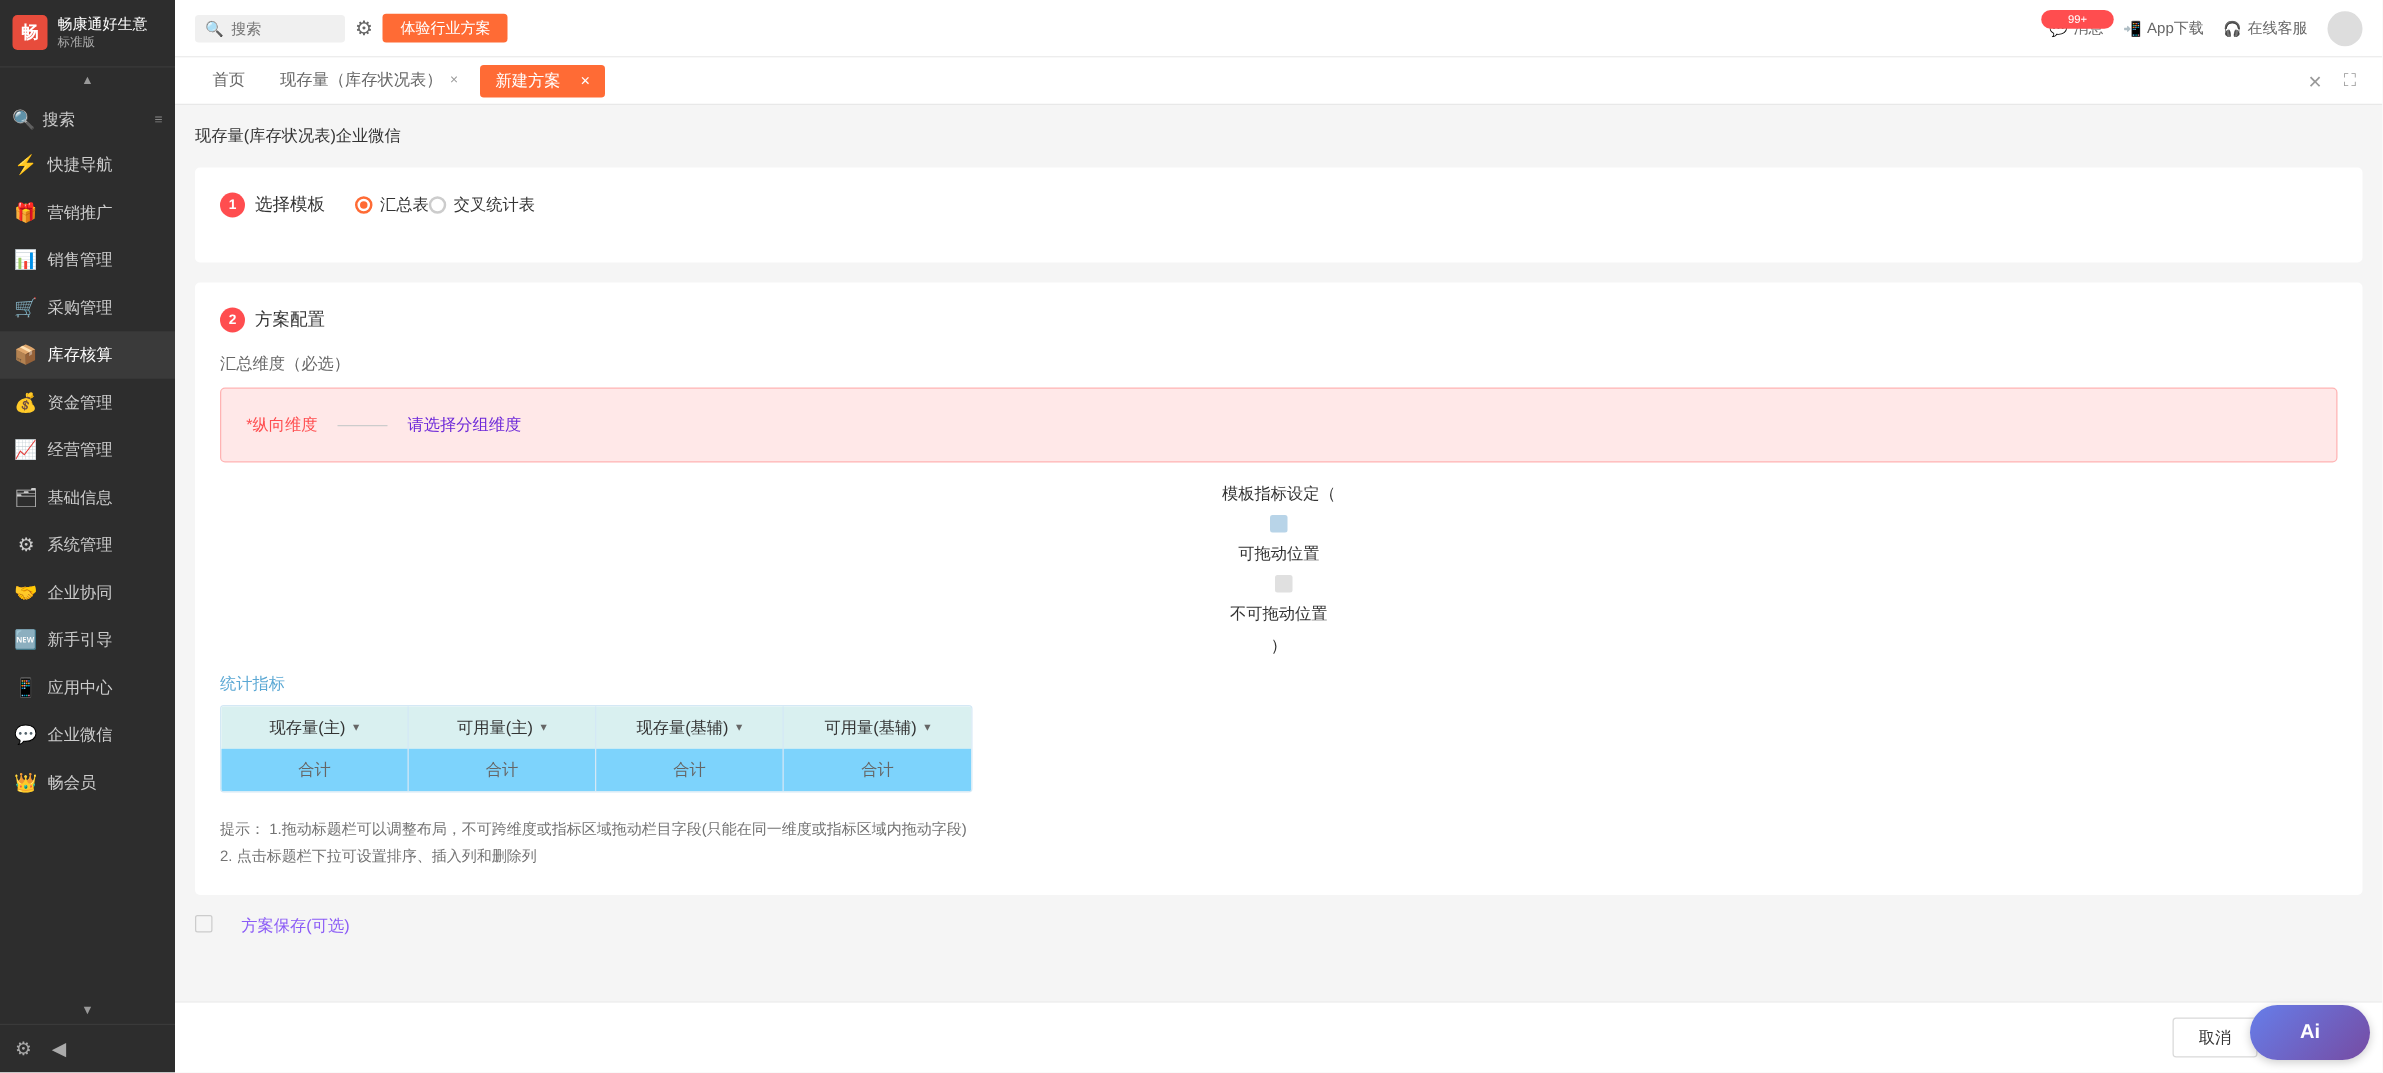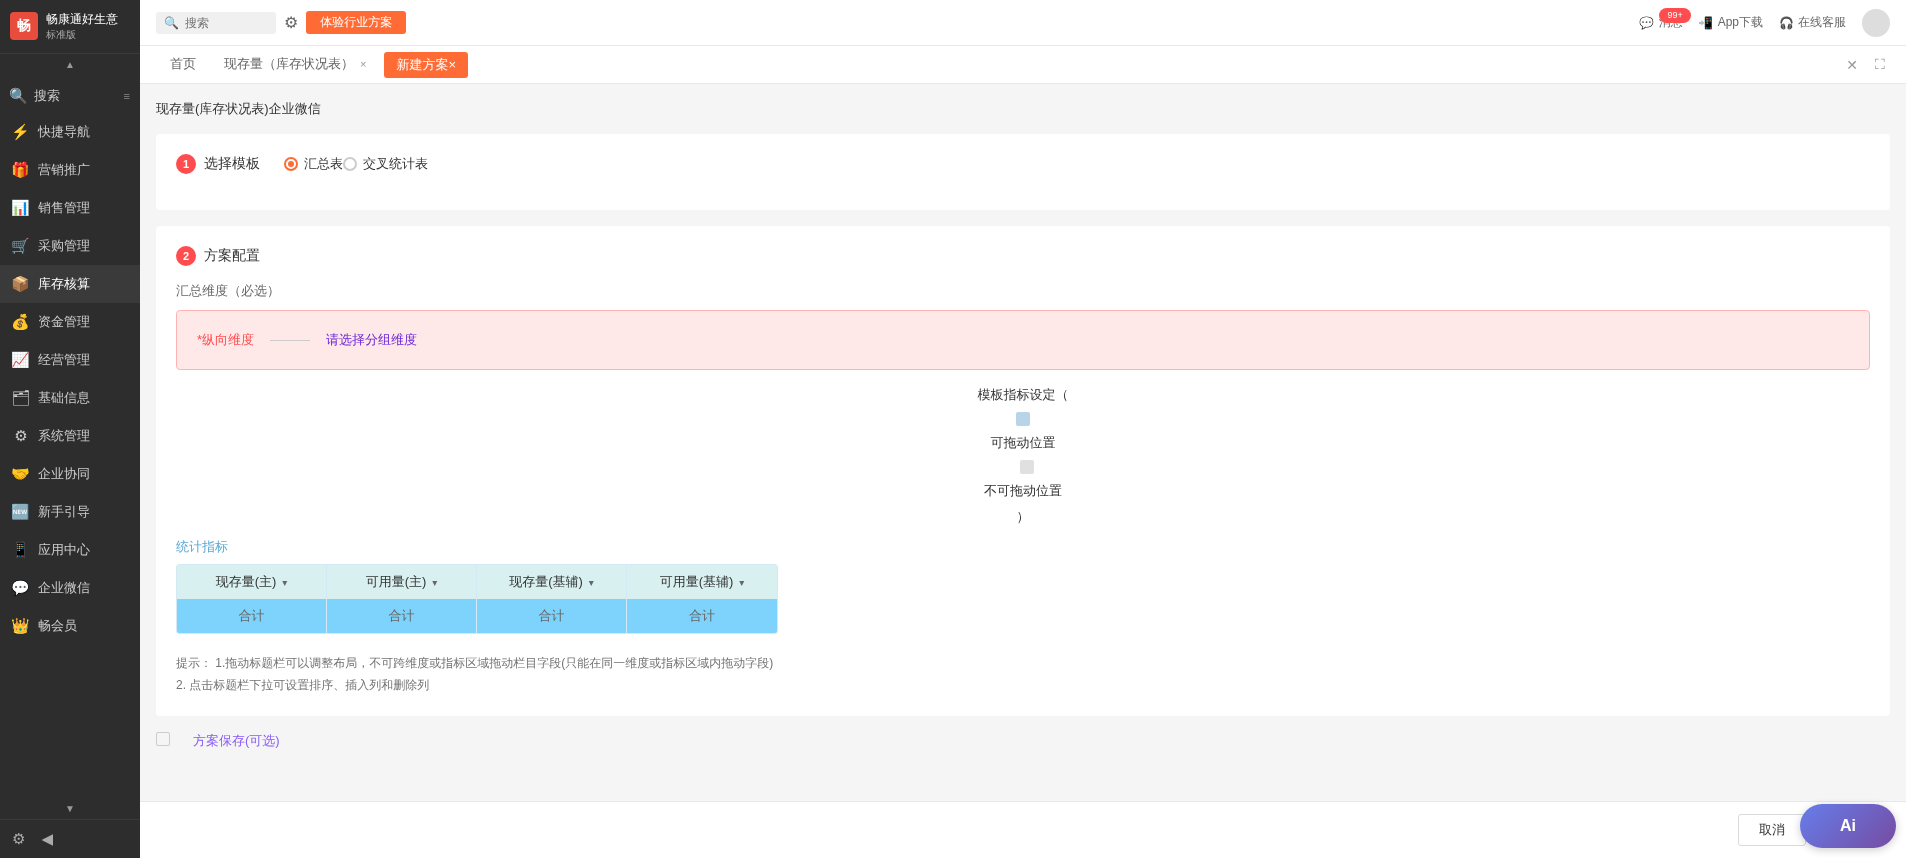--- a/index.html
+++ b/index.html
@@ -158,21 +158,21 @@
       font-size: 12px;
       position: relative;
     }
     .badge {
       position: absolute;
       top: -6px;
       right: -8px;
       background: #ff4d4f;
       color: white;
       font-size: 9px;
-      padding: 1px 8px;
+      padding: 1px 21px;
       border-radius: 8px;
       line-height: 1.4;
     }
     .topbar-avatar {
       width: 28px;
       height: 28px;
       background: #ddd;
       border-radius: 50%;
     }
 
@@ -204,21 +204,21 @@
       cursor: pointer;
     }
     .tab-new {
       background: #ff6b35;
       color: white;
       border-radius: 3px;
       padding: 4px 12px;
       font-size: 13px;
       display: flex;
       align-items: center;
-      gap: 0;
+      gap: 16px;
       cursor: pointer;
       margin-left: 4px;
     }
     .tabs-right {
       margin-left: auto;
       display: flex;
       gap: 8px;
     }
     .tab-icon-btn {
       width: 20px;

